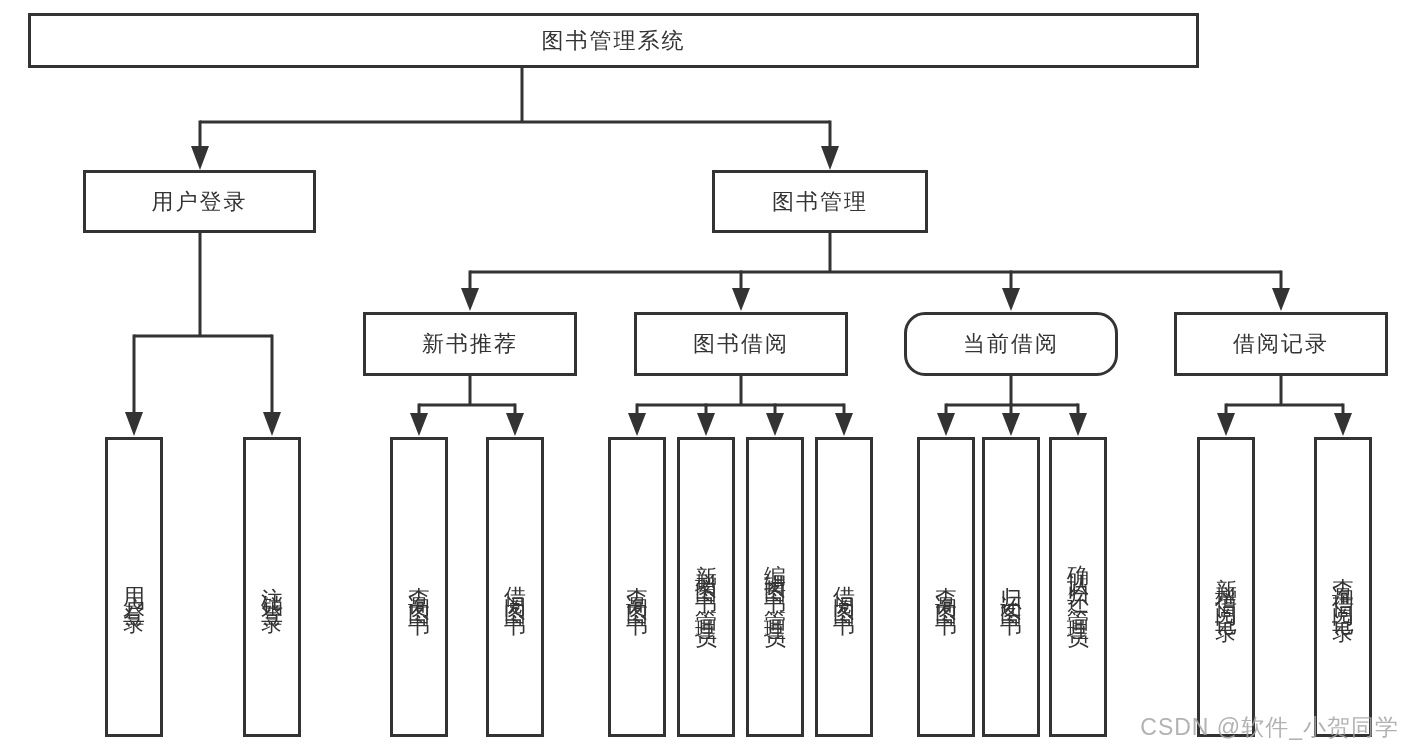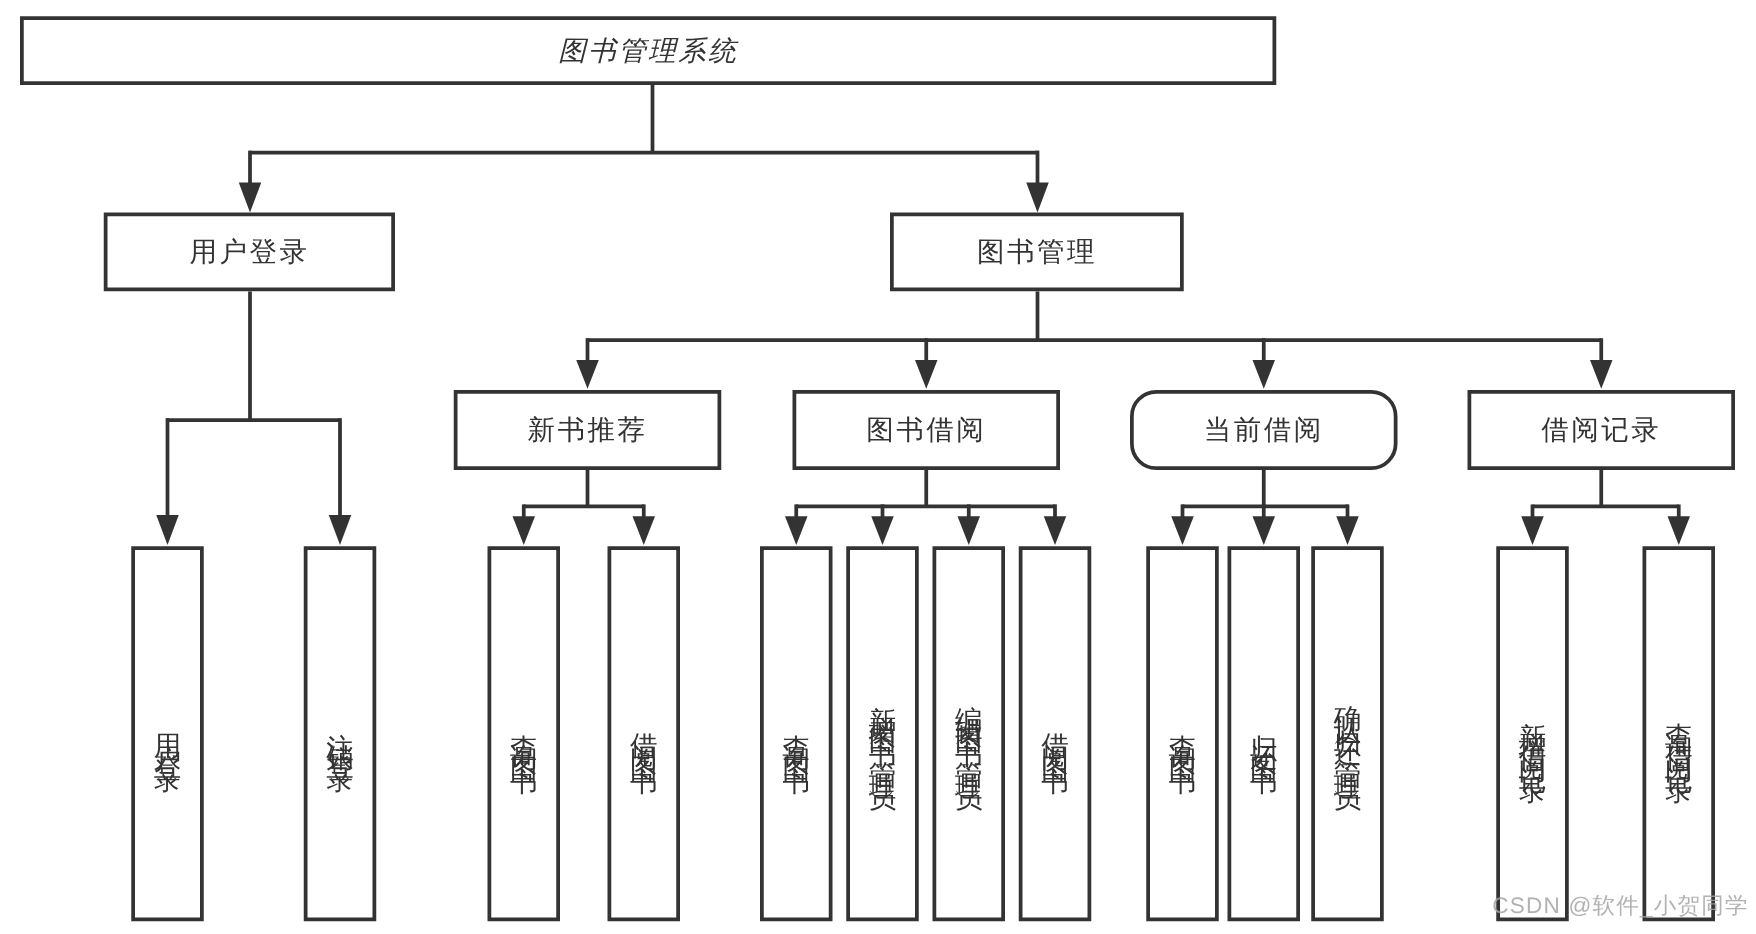--- a/index.html
+++ b/index.html
@@ -35,21 +35,21 @@
     writing-mode: vertical-rl;
     letter-spacing: 9px;
     font-size: 22px;
     white-space: normal;
     line-height: 1;
   }
   .watermark {
     position: absolute;
     top: 712px;
     right: 6px;
-    font-size: 18px;
+    font-size: 23px;
     color: rgba(165,165,165,0.85);
     letter-spacing: 1px;
     z-index: 3;
     white-space: nowrap;
   }
 </style>
 </head>
 <body>
 
 <div class="canvas">
@@ -121,24 +121,24 @@
 
       <polygon points="937,413 955,413 946,436"></polygon>
       <polygon points="1002,413 1020,413 1011,436"></polygon>
       <polygon points="1069,413 1087,413 1078,436"></polygon>
 
       <polygon points="1217,413 1235,413 1226,436"></polygon>
       <polygon points="1334,413 1352,413 1343,436"></polygon>
     </g>
   </svg>
 
-  <div class="node" style="left:16px; top:13px; width:1005px; height:55px;font-style:italic;">图书管理系统</div>
+  <div class="node" style="left:28px; top:13px; width:1171px; height:55px;">图书管理系统</div>
 
   <div class="node" style="left:83px; top:170px; width:233px; height:63px;">用户登录</div>
-  <div class="node" style="left:712px; top:170px; width:235px; height:63px;">图书管理</div>
+  <div class="node" style="left:712px; top:170px; width:216px; height:63px;">图书管理</div>
 
   <div class="node" style="left:634px; top:312px; width:214px; height:64px;">图书借阅</div>
   <div class="node" style="left:363px; top:312px; width:214px; height:64px;">新书推荐</div>
   <div class="node" style="left:904px; top:312px; width:214px; height:64px;border-radius:21px;">当前借阅</div>
   <div class="node" style="left:1174px; top:312px; width:214px; height:64px;">借阅记录</div>
 
   <div class="node vnode" style="left:105px; top:437px; width:58px; height:300px;">用户登录</div>
   <div class="node vnode" style="left:243px; top:437px; width:58px; height:300px;">注销登录</div>
 
   <div class="node vnode" style="left:390px; top:437px; width:58px; height:300px;">查询图书</div>

